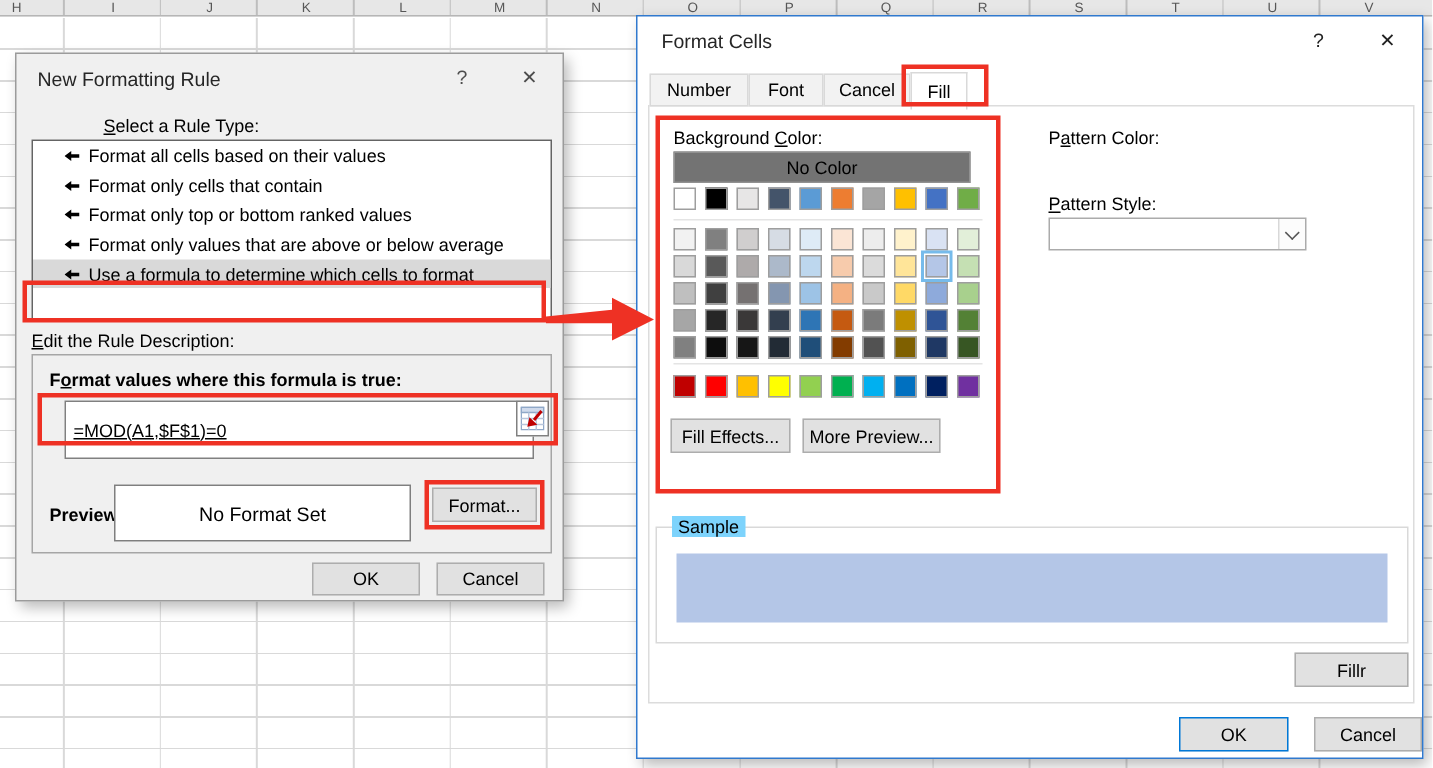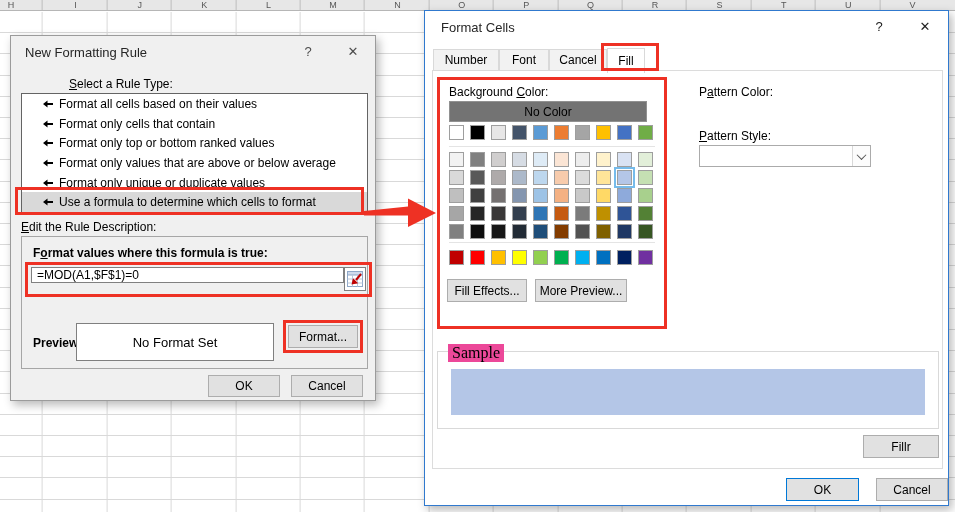--- a/index.html
+++ b/index.html
@@ -78,21 +78,21 @@
   .pal-sep.s2 { margin:2px 0 7px 0; }
   .swatch { width:15px; height:15px; border:1px solid #9E9E9E; }
   .swatch.selected { outline:2px solid #76BBEB; outline-offset:1px; }
   
   .combo { position:absolute; background:#fff; border:1px solid #ABABAB; display:flex; align-items:stretch; z-index:2; }
   .combo .val { flex:1; display:flex; align-items:center; justify-content:center; font-size:12px; }
   .combo .dd { width:18px; border-left:1px solid #D8D8D8; background:#FCFCFC; display:flex; align-items:center; justify-content:center; }
   .chev { width:7px; height:7px; border-right:1.5px solid #555; border-bottom:1.5px solid #555; transform:rotate(45deg) translate(-1px,-1px); }
   
   .samplegrp { position:absolute; left:12px; top:340px; width:502px; height:78px; border:1px solid #D9D9D9; z-index:2; }
-  .legend { position:absolute; top:-8px; left:10px; background:#ec4899; padding:0 4px; font-size:16px;font-family:Liberation Serif, serif; }
+  .legend { position:absolute; top:-8px; left:10px; background:#7dd3fc; padding:0 4px; font-size:12px; }
   #sample-swatch { position:absolute; left:26px; top:358px; width:474px; height:46px; z-index:2; }
 </style>
 </head>
 <body>
 
 <div id="canvas">
 
   <div class="sheet-header">
       <span class="col-letter" style="left: 11px;">H</span>
       <span class="col-letter" style="left: 75.4px;">I</span>
@@ -137,42 +137,36 @@
             <path d="M0 4 L4.5 0.6 V2.9 H10 V5.1 H4.5 V7.4 Z" fill="#000"></path>
           </svg>
           <span>Format only top or bottom ranked values</span>
         </div>
         <div class="rule-item">
           <svg class="rule-arrow" width="10" height="8" viewBox="0 0 10 8">
             <path d="M0 4 L4.5 0.6 V2.9 H10 V5.1 H4.5 V7.4 Z" fill="#000"></path>
           </svg>
           <span>Format only values that are above or below average</span>
         </div>
-        <div class="rule-item">
-          <svg class="rule-arrow" width="10" height="8" viewBox="0 0 10 8">
-            <path d="M0 4 L4.5 0.6 V2.9 H10 V5.1 H4.5 V7.4 Z" fill="#000"></path>
-          </svg>
-          <span>Format only unique or duplicate values</span>
-        </div>
         <div class="rule-item selected">
           <svg class="rule-arrow" width="10" height="8" viewBox="0 0 10 8">
             <path d="M0 4 L4.5 0.6 V2.9 H10 V5.1 H4.5 V7.4 Z" fill="#000"></path>
           </svg>
           <span>Use a formula to determine which cells to format</span>
         </div>
       </div>
     <div class="rbox" style="left:4px; top:151px; width:349px; height:28px;"></div>
 
     <div class="lbl" style="left:10px; top:184px;"><span></span><span class="u">E</span><span>dit the Rule Description:</span></div>
 
     <div class="grpbox" style="left:10px; top:200px; width:347px; height:133px;"></div>
 
     <div class="lbl bold" style="left:22px; top:210px;"><span>F</span><span class="u">o</span><span>rmat values where this formula is true:</span></div>
 
-    <div class="txtinput" style="left:20px; top:231px; width:313px; height:16px;">=MOD(A1,$F$1)=0</div>
+    <div class="txtinput" style="left:32px; top:231px; width:313px; height:39px;text-decoration:underline;">=MOD(A1,$F$1)=0</div>
     <div class="rangebtn" style="left:333px; top:231px; width:22px; height:24px;">
       <svg width="16" height="16" viewBox="0 0 16 16">
         <rect x="0.5" y="0.5" width="15" height="15" fill="#fff" stroke="#8FA8C8"></rect>
         <rect x="0.5" y="0.5" width="15" height="3.5" fill="#CFDAEC" stroke="#8FA8C8"></rect>
         <path d="M0.5 8 H15.5 M0.5 12 H15.5 M5.5 4 V15.5 M10.5 4 V15.5" stroke="#B9C6DC" fill="none"></path>
         <path d="M14 3 L9 9" stroke="#C00000" stroke-width="2" fill="none"></path>
         <path d="M4.5 13.5 L11.2 12.2 L6 7.2 Z" fill="#C00000"></path>
       </svg>
     </div>
     <div class="rbox" style="left:14px; top:226px; width:347px; height:35px;"></div>

